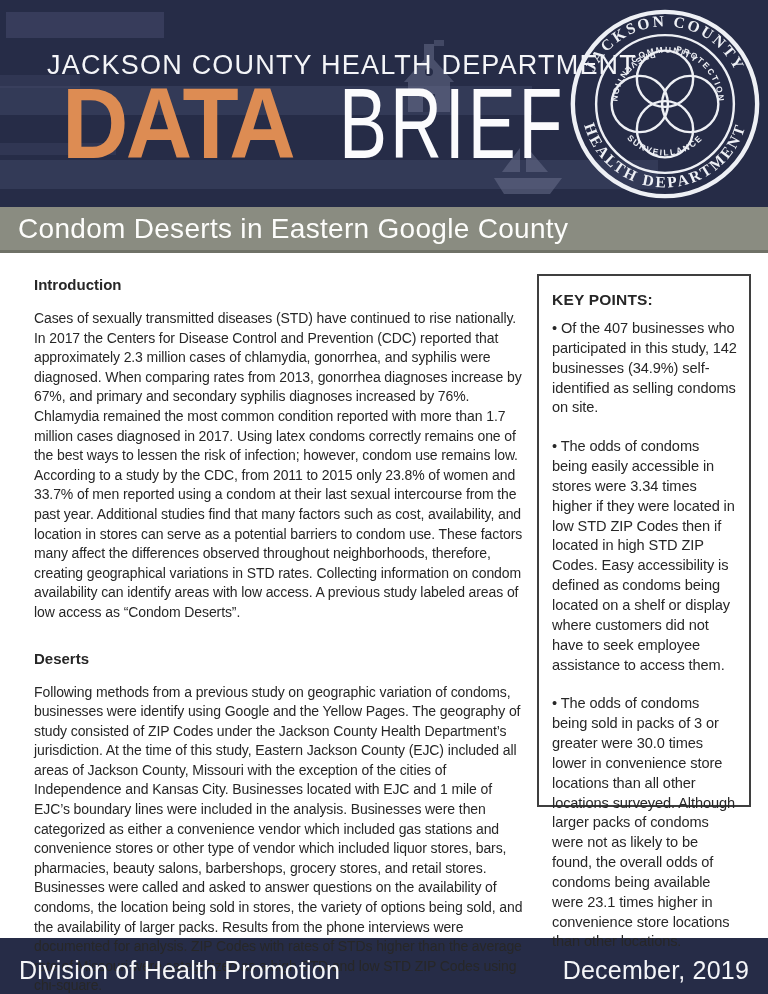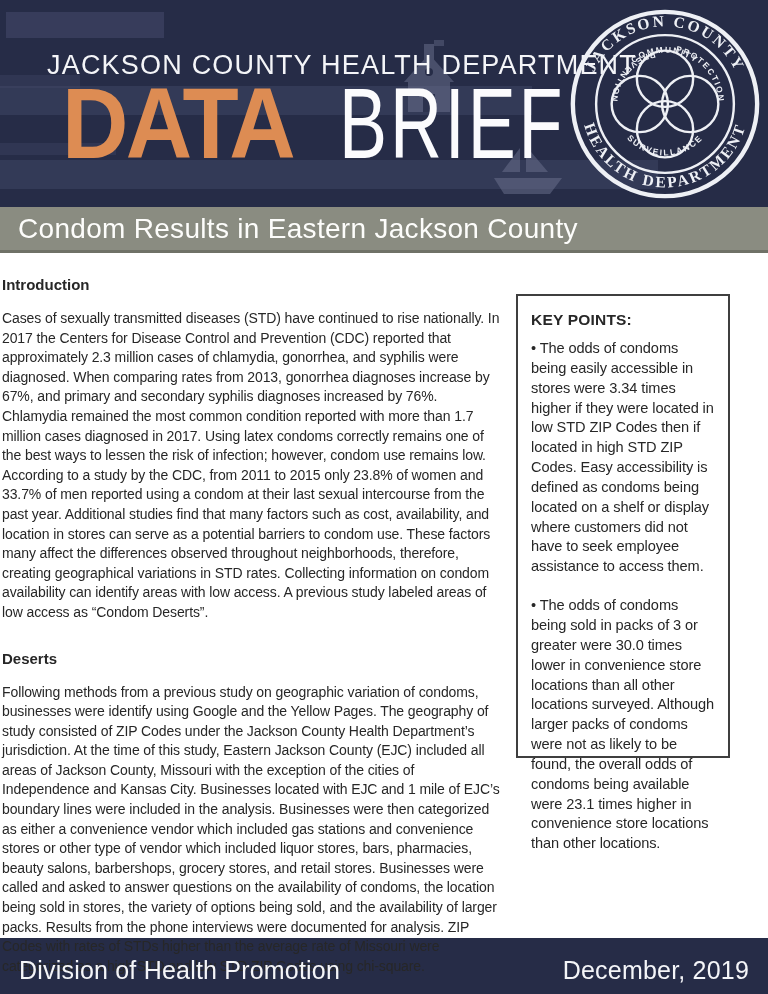--- a/index.html
+++ b/index.html
@@ -46,32 +46,31 @@
   
   .title-bar{
     height:43px;background:var(--bar,#8a8c81);
     border-bottom:3px solid #6f7167;
     display:flex;align-items:center;padding-left:18px;
     color:#fdfdfb;font-size:28px;font-weight:300;letter-spacing:.3px;
   }
   
   .content{
     box-sizing:border-box;height:685px;background:#fff;
-    display:flex;gap:13px;padding:21px 17px 0 2px;
+    display:flex;gap:13px;padding:21px 17px 0 34px;
   }
   .left-col{width:501px;color:var(--text,#272727);}
   .section-heading{font-size:15px;font-weight:700;margin:2px 0 16px 0;}
   .body-par{font-size:14px;line-height:1.4;letter-spacing:-.1px;margin:0;}
   .methods-heading{margin-top:27px;}
   .key-box{
-    box-sizing:border-box;width:214px;height:464px;
+    box-sizing:border-box;width:214px;height:533px;
     border:2px solid var(--boxborder,#3f3f3f);
     padding:15px 12px 0 13px;color:var(--text,#272727);
     flex-shrink:0;
-    margin-top:20px;
   }
   .key-heading{font-size:15.5px;font-weight:700;margin:0 0 10px 0;letter-spacing:.2px;}
   .key-point{font-size:14.6px;line-height:1.36;letter-spacing:-.1px;margin:0 0 19px 0;}
   
   .footer{
     height:56px;background:var(--navy,#262c47);
     display:flex;align-items:center;justify-content:space-between;
     padding:8px 19px 0 19px;box-sizing:border-box;
     color:#f4f5f8;font-size:25px;font-weight:300;letter-spacing:.2px;
   }
@@ -144,33 +143,34 @@
     <text class="small-text" text-anchor="middle">
       <textPath href="#arcPrevention" startOffset="50%">PREVENTION</textPath>
     </text>
     <text class="small-text" text-anchor="middle">
       <textPath href="#arcProtection" startOffset="50%">PROTECTION</textPath>
     </text>
   </svg>
 </div>
 
 <div class="title-bar">
-  <span>Condom Results in Eastern Jackson County</span>
+  <span>Condom Deserts in Eastern Google County</span>
 </div>
 
 <div class="content">
   <div class="left-col">
     <div class="section-heading">Introduction</div>
     <p class="body-par">Cases of sexually transmitted diseases (STD) have continued to rise nationally. In 2017 the Centers for Disease Control and Prevention (CDC) reported that approximately 2.3 million cases of chlamydia, gonorrhea, and syphilis were diagnosed. When comparing rates from 2013, gonorrhea diagnoses increase by 67%, and primary and secondary syphilis diagnoses increased by 76%. Chlamydia remained the most common condition reported with more than 1.7 million cases diagnosed in 2017. Using latex condoms correctly remains one of the best ways to lessen the risk of infection; however, condom use remains low. According to a study by the CDC, from 2011 to 2015 only 23.8% of women and 33.7% of men reported using a condom at their last sexual intercourse from the past year. Additional studies find that many factors such as cost, availability, and location in stores can serve as a potential barriers to condom use. These factors many affect the differences observed throughout neighborhoods, therefore, creating geographical variations in STD rates. Collecting information on condom availability can identify areas with low access. A previous study labeled areas of low access as “Condom Deserts”.</p>
     <div class="section-heading methods-heading">Deserts</div>
     <p class="body-par">Following methods from a previous study on geographic variation of condoms, businesses were identify using Google and the Yellow Pages. The geography of study consisted of ZIP Codes under the Jackson County Health Department’s jurisdiction. At the time of this study, Eastern Jackson County (EJC) included all areas of Jackson County, Missouri with the exception of the cities of Independence and Kansas City. Businesses located with EJC and 1 mile of EJC’s boundary lines were included in the analysis. Businesses were then categorized as either a convenience vendor which included gas stations and convenience stores or other type of vendor which included liquor stores, bars, pharmacies, beauty salons, barbershops, grocery stores, and retail stores. Businesses were called and asked to answer questions on the availability of condoms, the location being sold in stores, the variety of options being sold, and the availability of larger packs. Results from the phone interviews were documented for analysis. ZIP Codes with rates of STDs higher than the average rate of Missouri were categorized as a high STD and low STD ZIP Codes using chi-square.</p>
   </div>
 
   <div class="key-box">
     <div class="key-heading">KEY POINTS:</div>
+    <p class="key-point">• Of the 407 businesses who participated in this study, 142 businesses (34.9%) self-identified as selling condoms on site.</p>
     <p class="key-point">• The odds of condoms being easily accessible in stores were 3.34 times higher if they were located in low STD ZIP Codes then if located in high STD ZIP Codes. Easy accessibility is defined as condoms being located on a shelf or display where customers did not have to seek employee assistance to access them.</p>
     <p class="key-point">• The odds of condoms being sold in packs of 3 or greater were 30.0 times lower in convenience store locations than all other locations surveyed. Although larger packs of condoms were not as likely to be found, the overall odds of condoms being available were 23.1 times higher in convenience store locations than other locations.</p>
   </div>
 </div>
 
 <div class="footer">
   <span>Division of Health Promotion</span>
   <span>December, 2019</span>
 </div>
 

